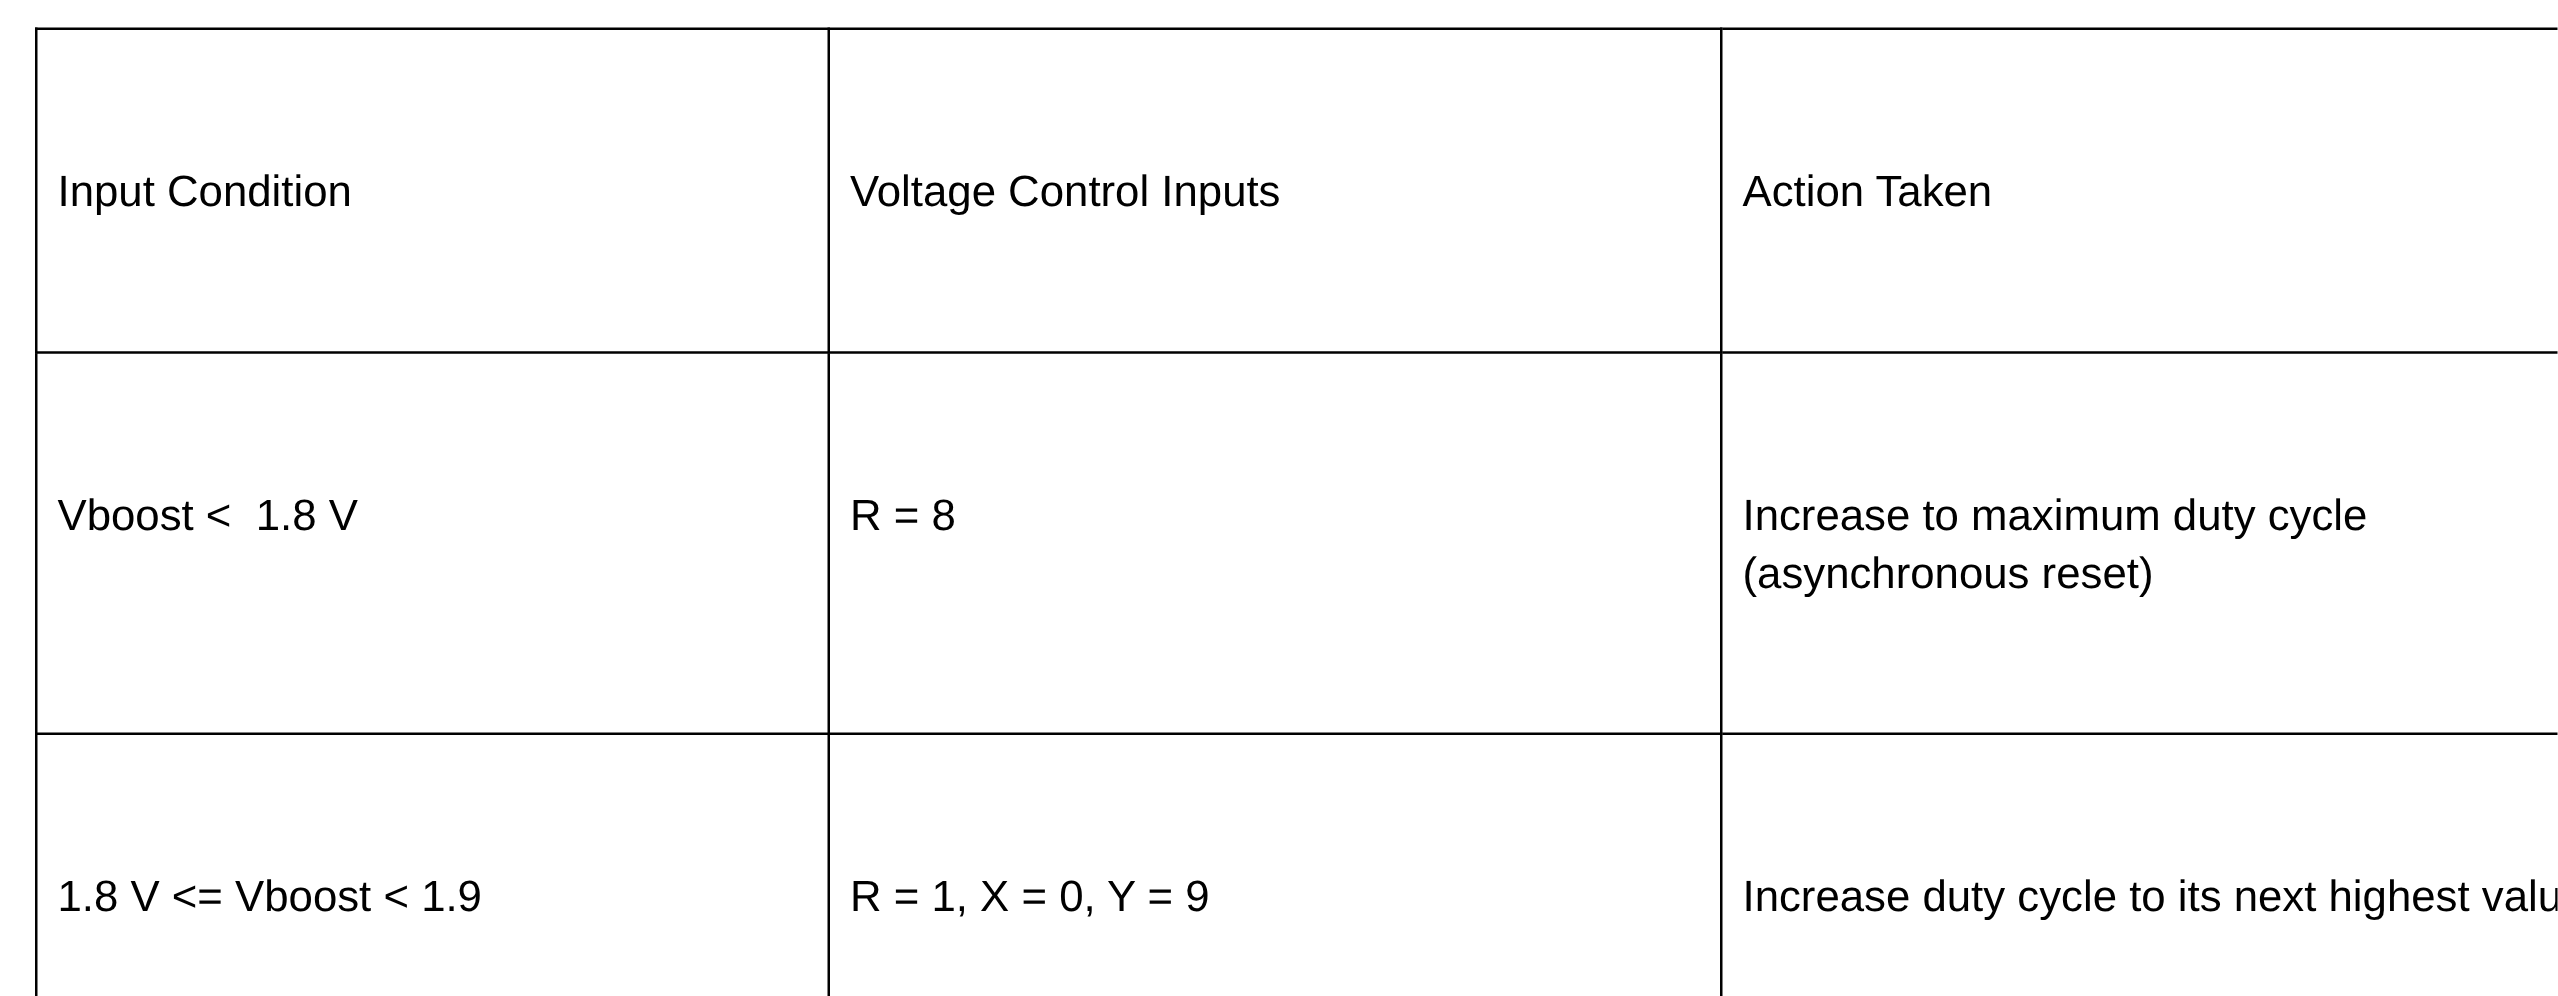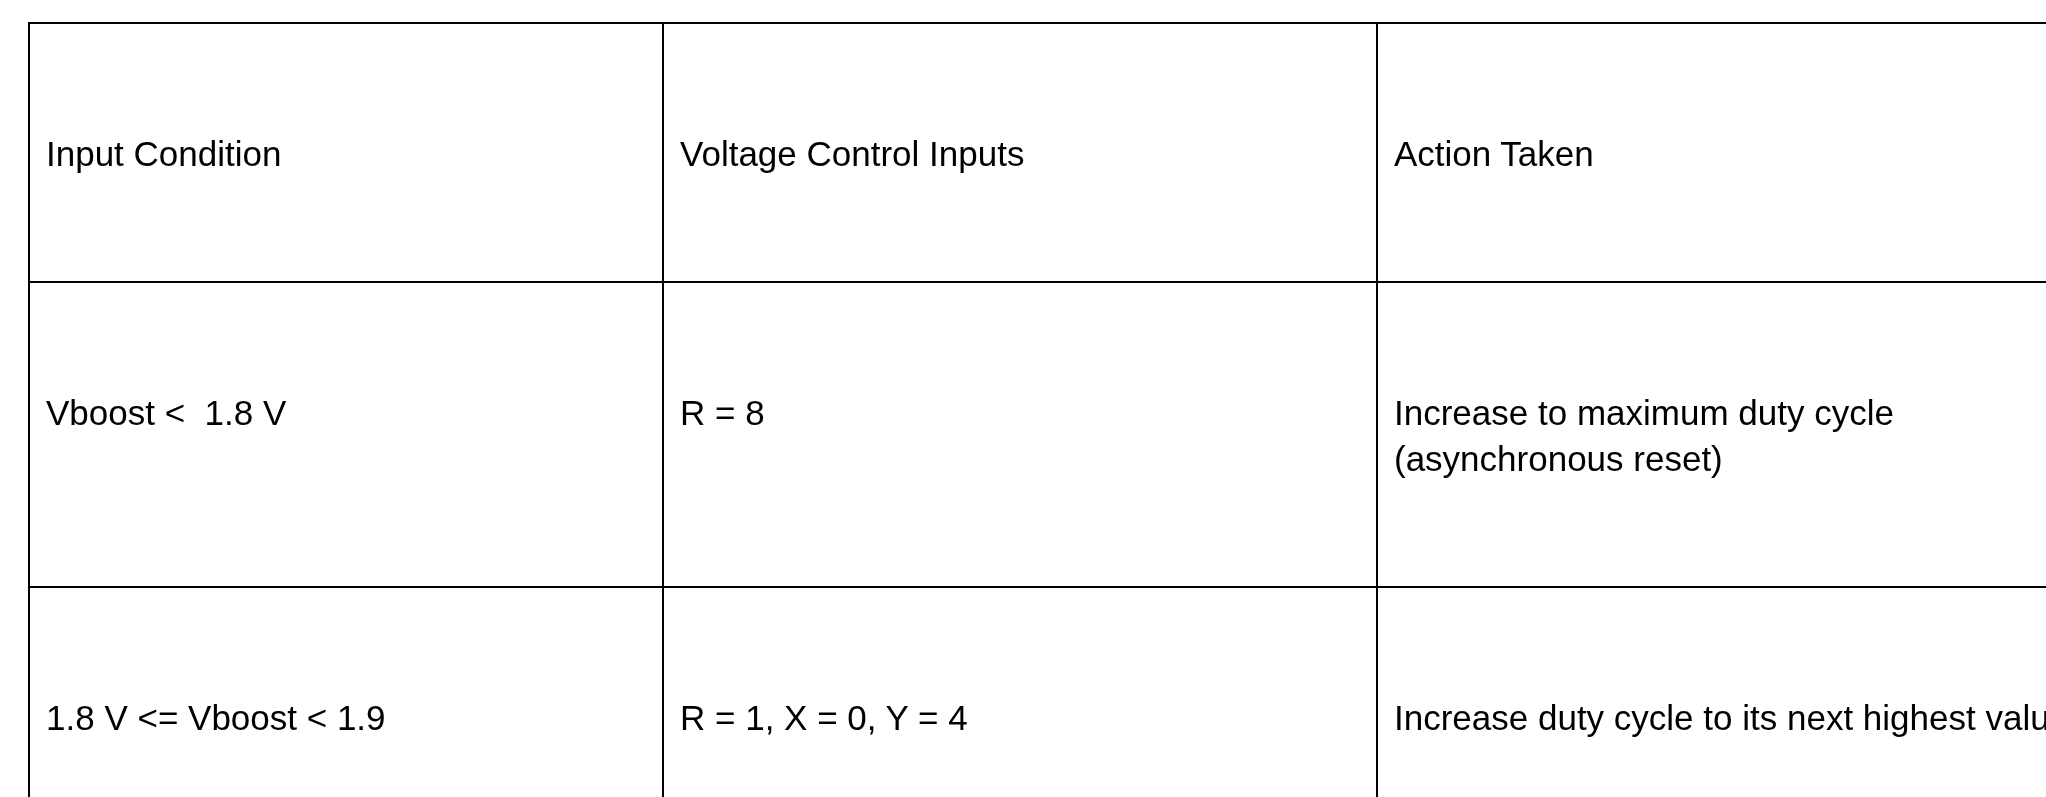--- a/index.html
+++ b/index.html
@@ -84,21 +84,21 @@
         <td class="col-action">
           <span class="cell-text">Increase to maximum duty cycle (asynchronous reset)</span>
         </td>
       </tr>
 
       <tr class="row-r3">
         <td class="col-condition">
           <span class="cell-text">1.8 V &lt;= Vboost &lt; 1.9</span>
         </td>
         <td class="col-inputs">
-          <span class="cell-text">R = 1, X = 0, Y = 4</span>
+          <span class="cell-text">R = 1, X = 0, Y = 9</span>
         </td>
         <td class="col-action">
           <span class="cell-text">Increase duty cycle to its next highest value</span>
         </td>
       </tr>
 
     </tbody>
   </table>
 
 </div>

